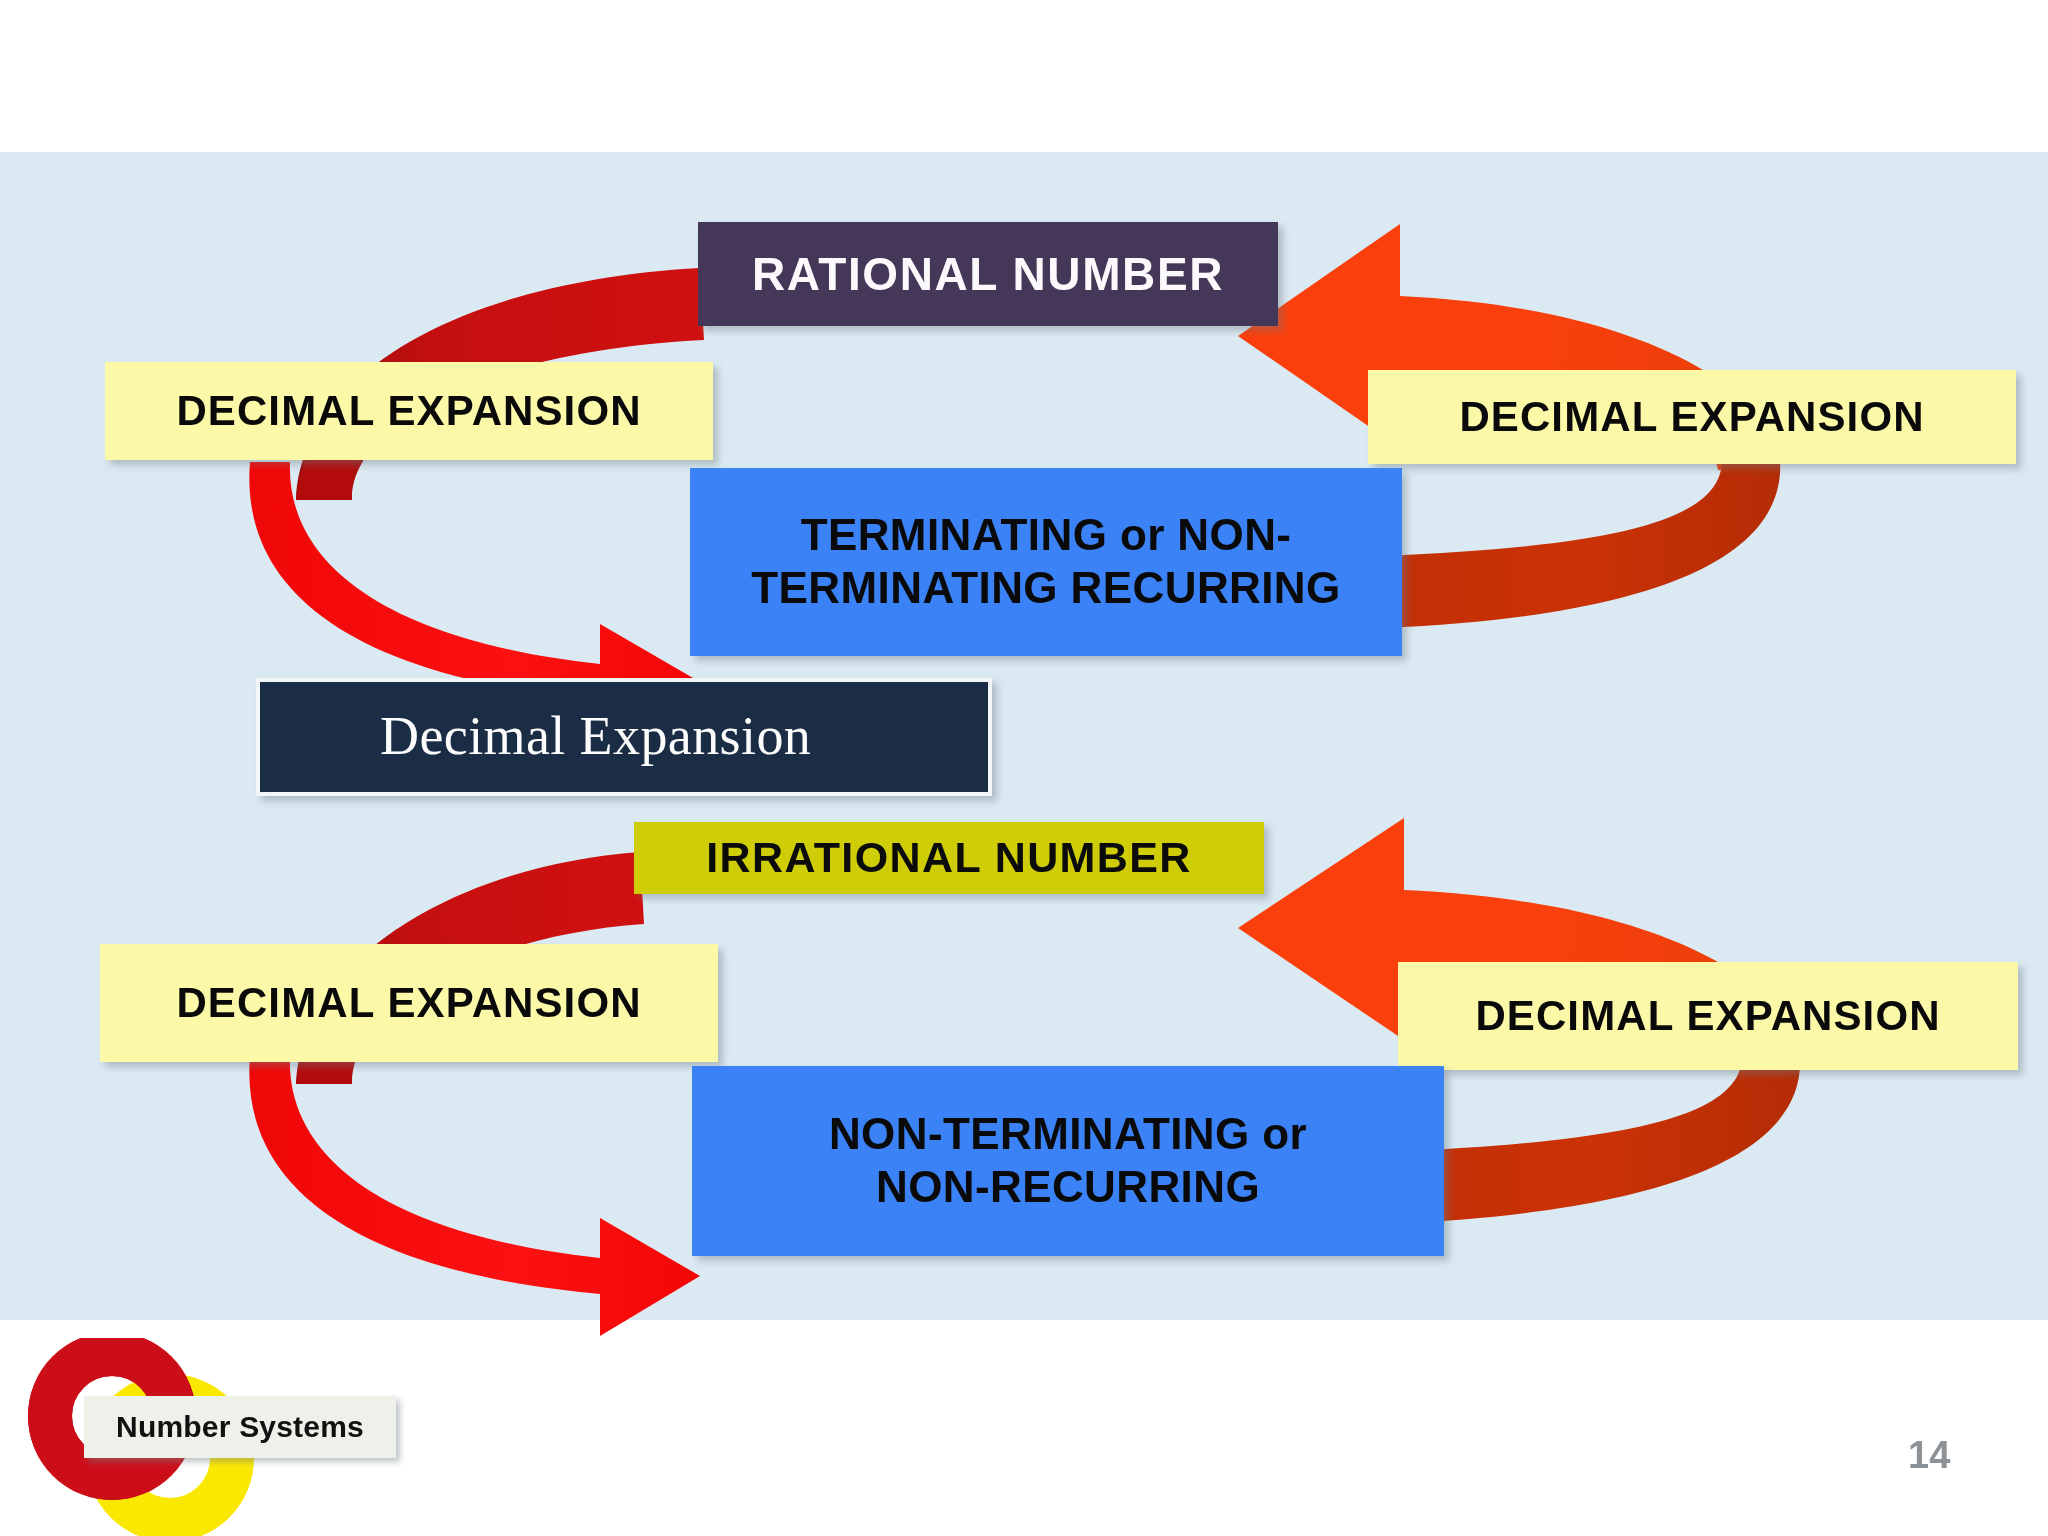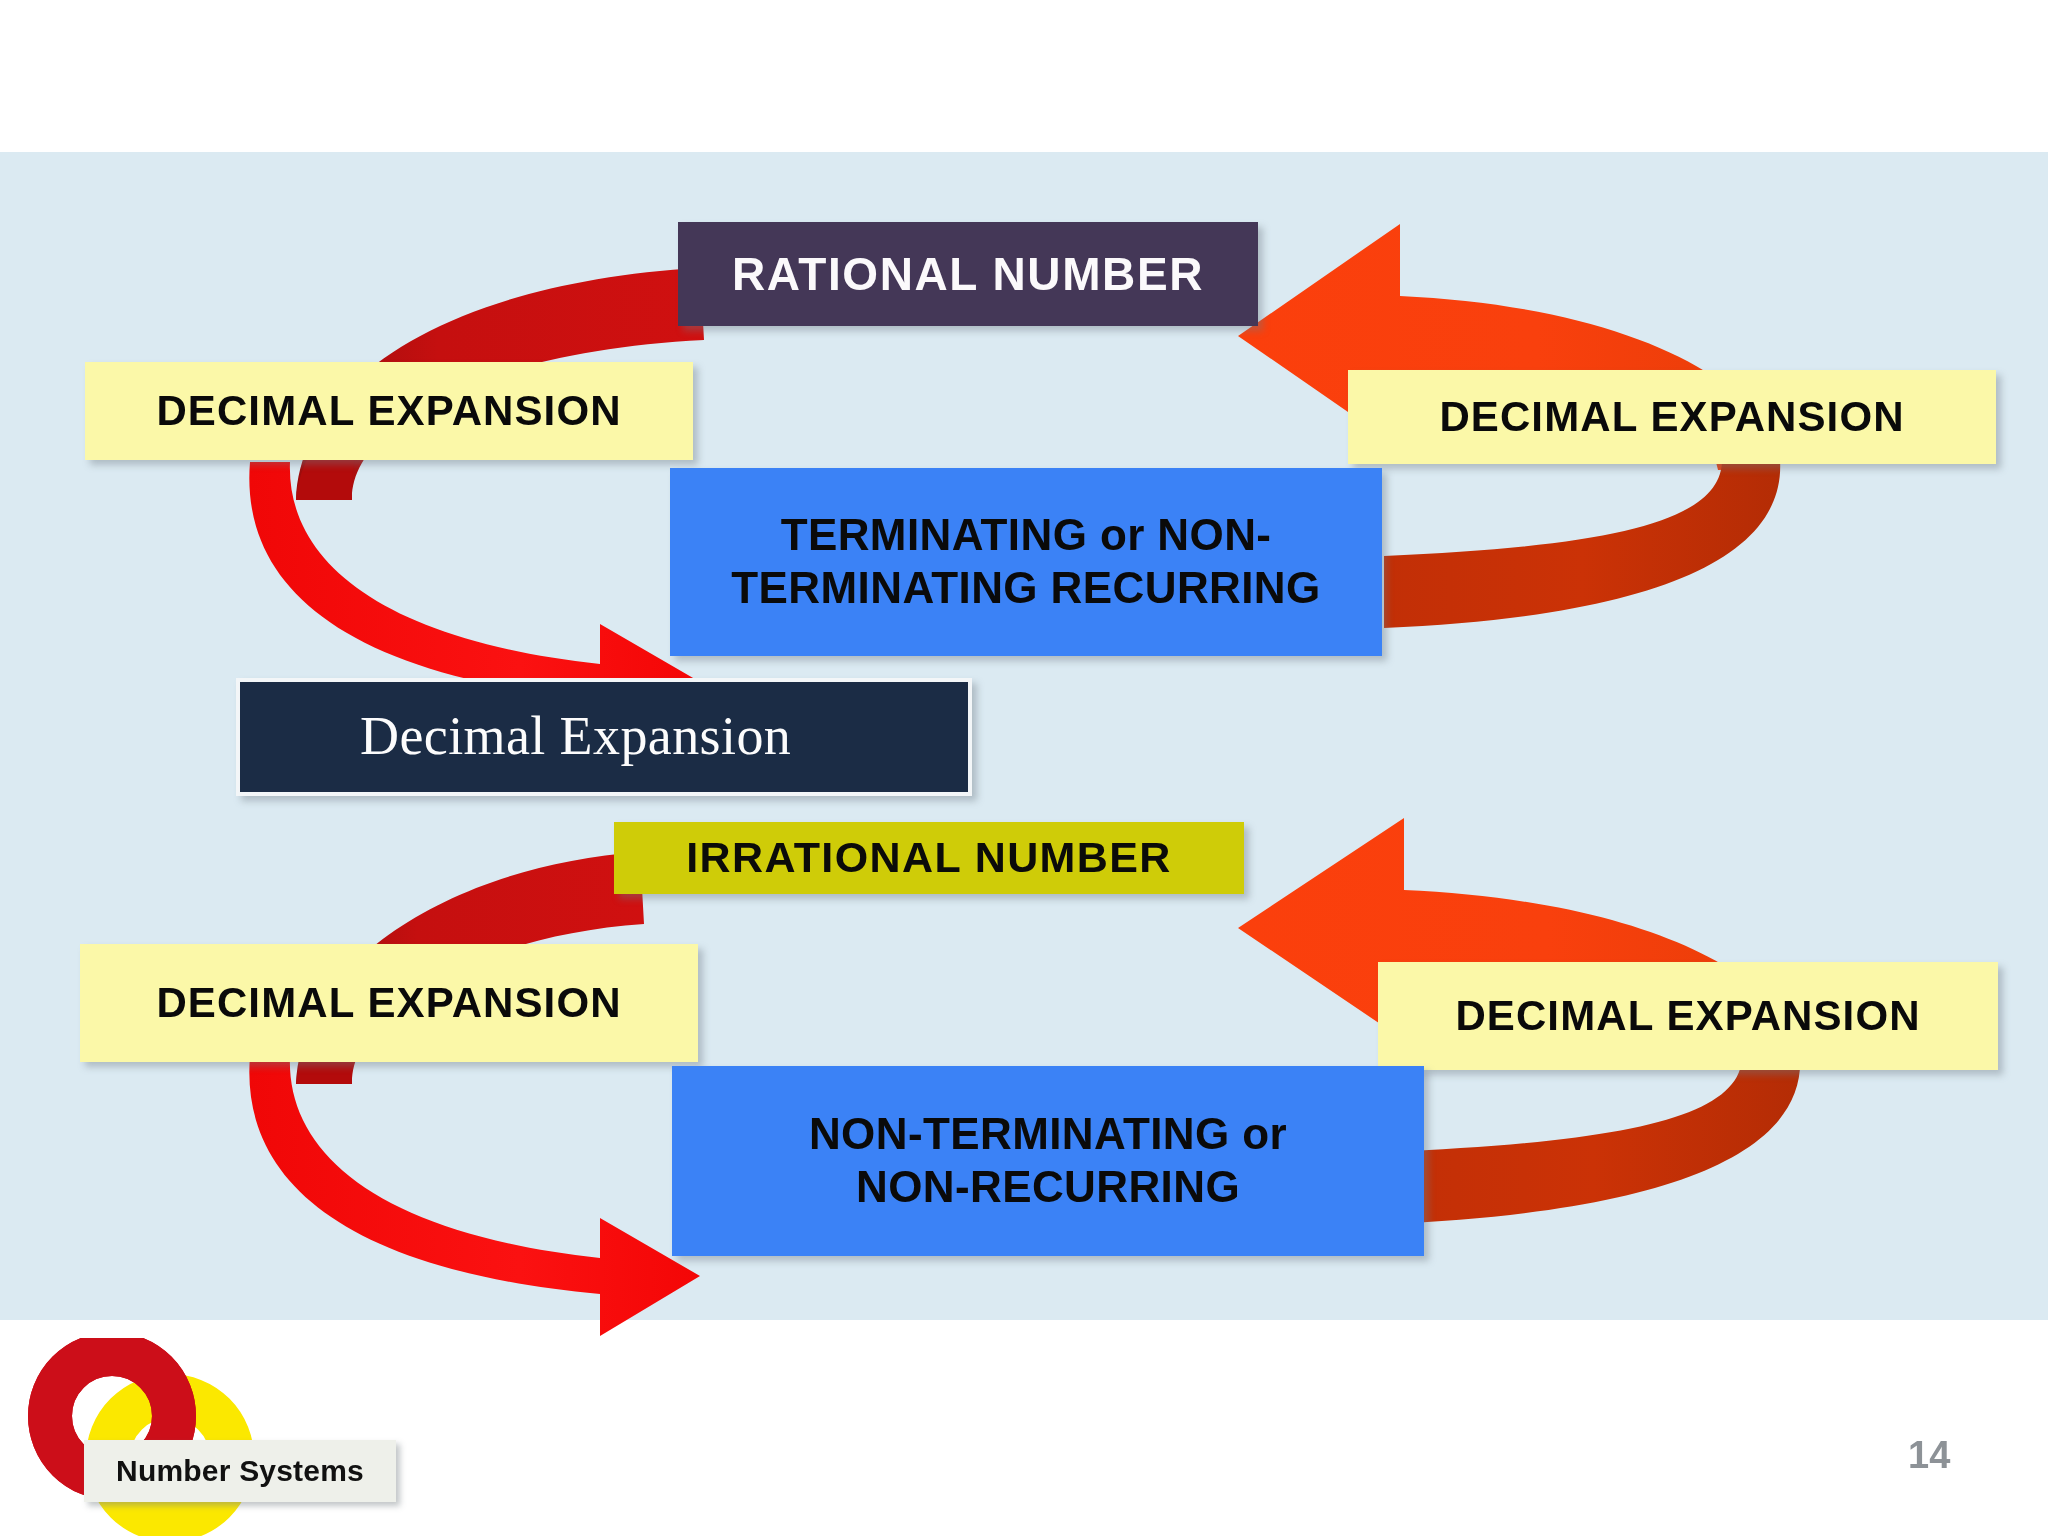--- a/index.html
+++ b/index.html
@@ -21,20 +21,21 @@
 
   
   #arrow-layer{position:absolute;left:0;top:0;width:2048px;height:1536px;}
 
   
   .box{
     position:absolute;
     box-sizing:border-box;
     display:flex;align-items:center;
     line-height:1.06;
+    margin-left:20px;
   }
   .box .txt{width:100%;display:block;}
 
   .shadowed{
     box-shadow:5px 5px 7px rgba(110,120,130,.40);
   }
 
   
   #box-rational{
     left:678px;top:222px;width:580px;height:104px;
@@ -96,21 +97,21 @@
     color:#fcfcfc;font-size:54px;font-weight:normal;
     font-family:"Liberation Serif", serif;
     letter-spacing:.4px;text-align:left;
   }
 
   
   #logo{position:absolute;left:20px;top:1338px;width:250px;height:198px;}
   #logo svg{display:block;}
 
   #logo-label{
-    position:absolute;left:84px;top:1440px;
+    position:absolute;left:84px;top:1396px;
     width:312px;height:62px;
     background:#eef0ea;
     display:flex;align-items:center;justify-content:center;
     box-shadow:4px 4px 6px rgba(120,128,134,.45);
   }
   #logo-label .txt{
     color:#111111;font-size:30px;font-weight:bold;
     letter-spacing:.2px;
   }
 

